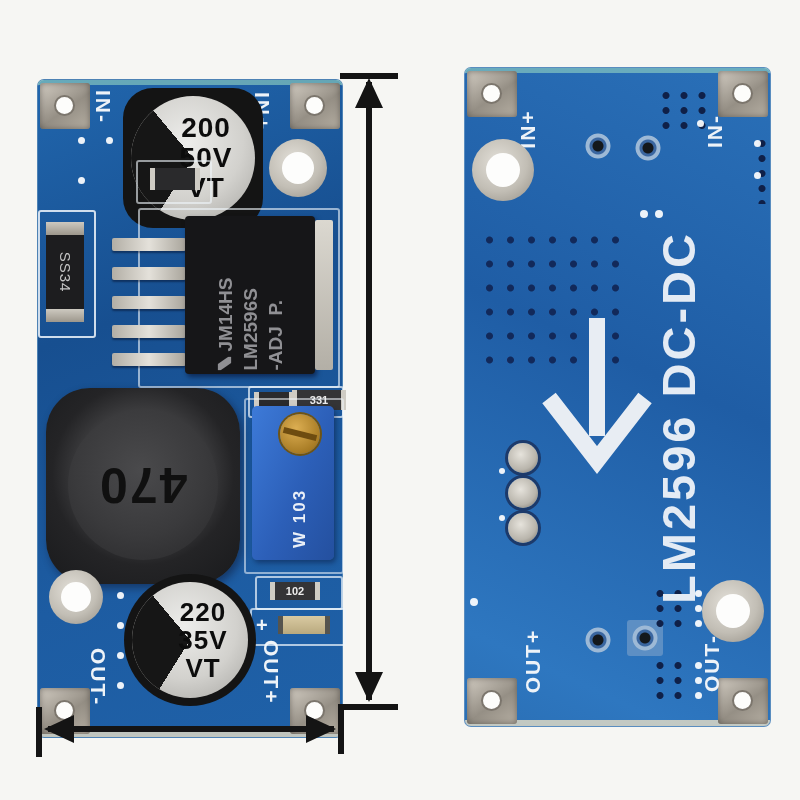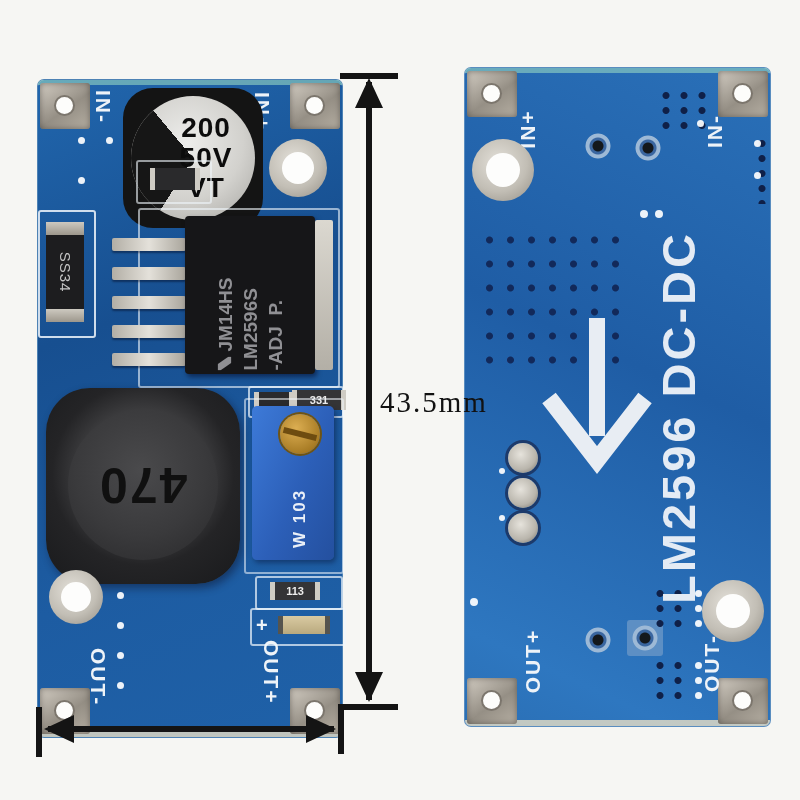--- a/index.html
+++ b/index.html
@@ -191,29 +191,39 @@
     <div class="smd" style="left:254px;top:310px;width:44px;height:20px;">331</div>
 
     <div class="silk" style="left:206px;top:318px;width:96px;height:172px;border-color:rgba(240,246,252,.55);"></div>
     <div class="pot" style="left:214px;top:326px;width:82px;height:154px;"></div>
     <div class="screw" style="left:242px;top:334px;">
         <div class="slot"></div>
       </div>
     <div class="pot-label" style="left:252px;top:380px;height:88px;">W 103</div>
 
     <div class="silk" style="left:217px;top:496px;width:84px;height:30px;border-color:rgba(240,246,252,.7);"></div>
-    <div class="smd" style="left:232px;top:502px;width:40px;height:18px;">113</div>
+    <div class="smd" style="left:232px;top:502px;width:40px;height:18px;">102</div>
     <div class="silk" style="left:212px;top:528px;width:92px;height:34px;border-color:rgba(240,246,252,.7);"></div>
     <div class="plus" style="left:218px;top:534px;">+</div>
     <div class="smd amber" style="left:240px;top:536px;width:42px;height:18px;"></div>
 
     <div class="bighole" style="left:11px;top:490px;width:54px;height:54px;">
       <div class="inner" style="left:12px;top:12px;width:30px;height:30px;"></div>
     </div>
 
+    <div class="cap-outer" style="left:86px;top:494px;width:132px;height:132px;border-radius:50%;">
+      <div class="cap-top-face" style="left:8px;top:8px;width:116px;height:116px;">
+        <div class="cap-wedge"></div>
+        <div class="cap-text small">
+          <span>220</span>
+          <span>35V</span>
+          <span>VT</span>
+        </div>
+      </div>
+    </div>
 
     <div class="dot" style="left:40px;top:57px;"></div>
     <div class="dot" style="left:40px;top:97px;"></div>
     <div class="dot" style="left:68px;top:57px;"></div>
     <div class="dot" style="left:79px;top:512px;"></div>
     <div class="dot" style="left:79px;top:542px;"></div>
     <div class="dot" style="left:79px;top:572px;"></div>
     <div class="dot" style="left:79px;top:602px;"></div>
   </div>
 
@@ -285,20 +295,19 @@
     <div class="dot" style="left:175px;top:142px;width:8px;height:8px;"></div>
     <div class="dot" style="left:190px;top:142px;width:8px;height:8px;"></div>
   </div>
 
   <div class="dim" style="left:366px;top:82px;width:6px;height:618px;"></div>
   <div class="tri up" style="left:355px;top:78px;"></div>
   <div class="tri down" style="left:355px;top:672px;"></div>
   <div class="dim" style="left:340px;top:73px;width:58px;height:6px;"></div>
   <div class="dim" style="left:340px;top:704px;width:58px;height:6px;"></div>
   <div class="dim" style="left:338px;top:704px;width:6px;height:50px;"></div>
-  <div class="dimlabel" style="left:380px;top:386px;">43.5mm</div>
 
   <div class="dim" style="left:48px;top:726px;width:286px;height:6px;"></div>
   <div class="tri left" style="left:44px;top:715px;"></div>
   <div class="tri right" style="left:306px;top:715px;"></div>
   <div class="dim" style="left:36px;top:707px;width:6px;height:50px;"></div>
 
 </div>
 
 </body></html>

